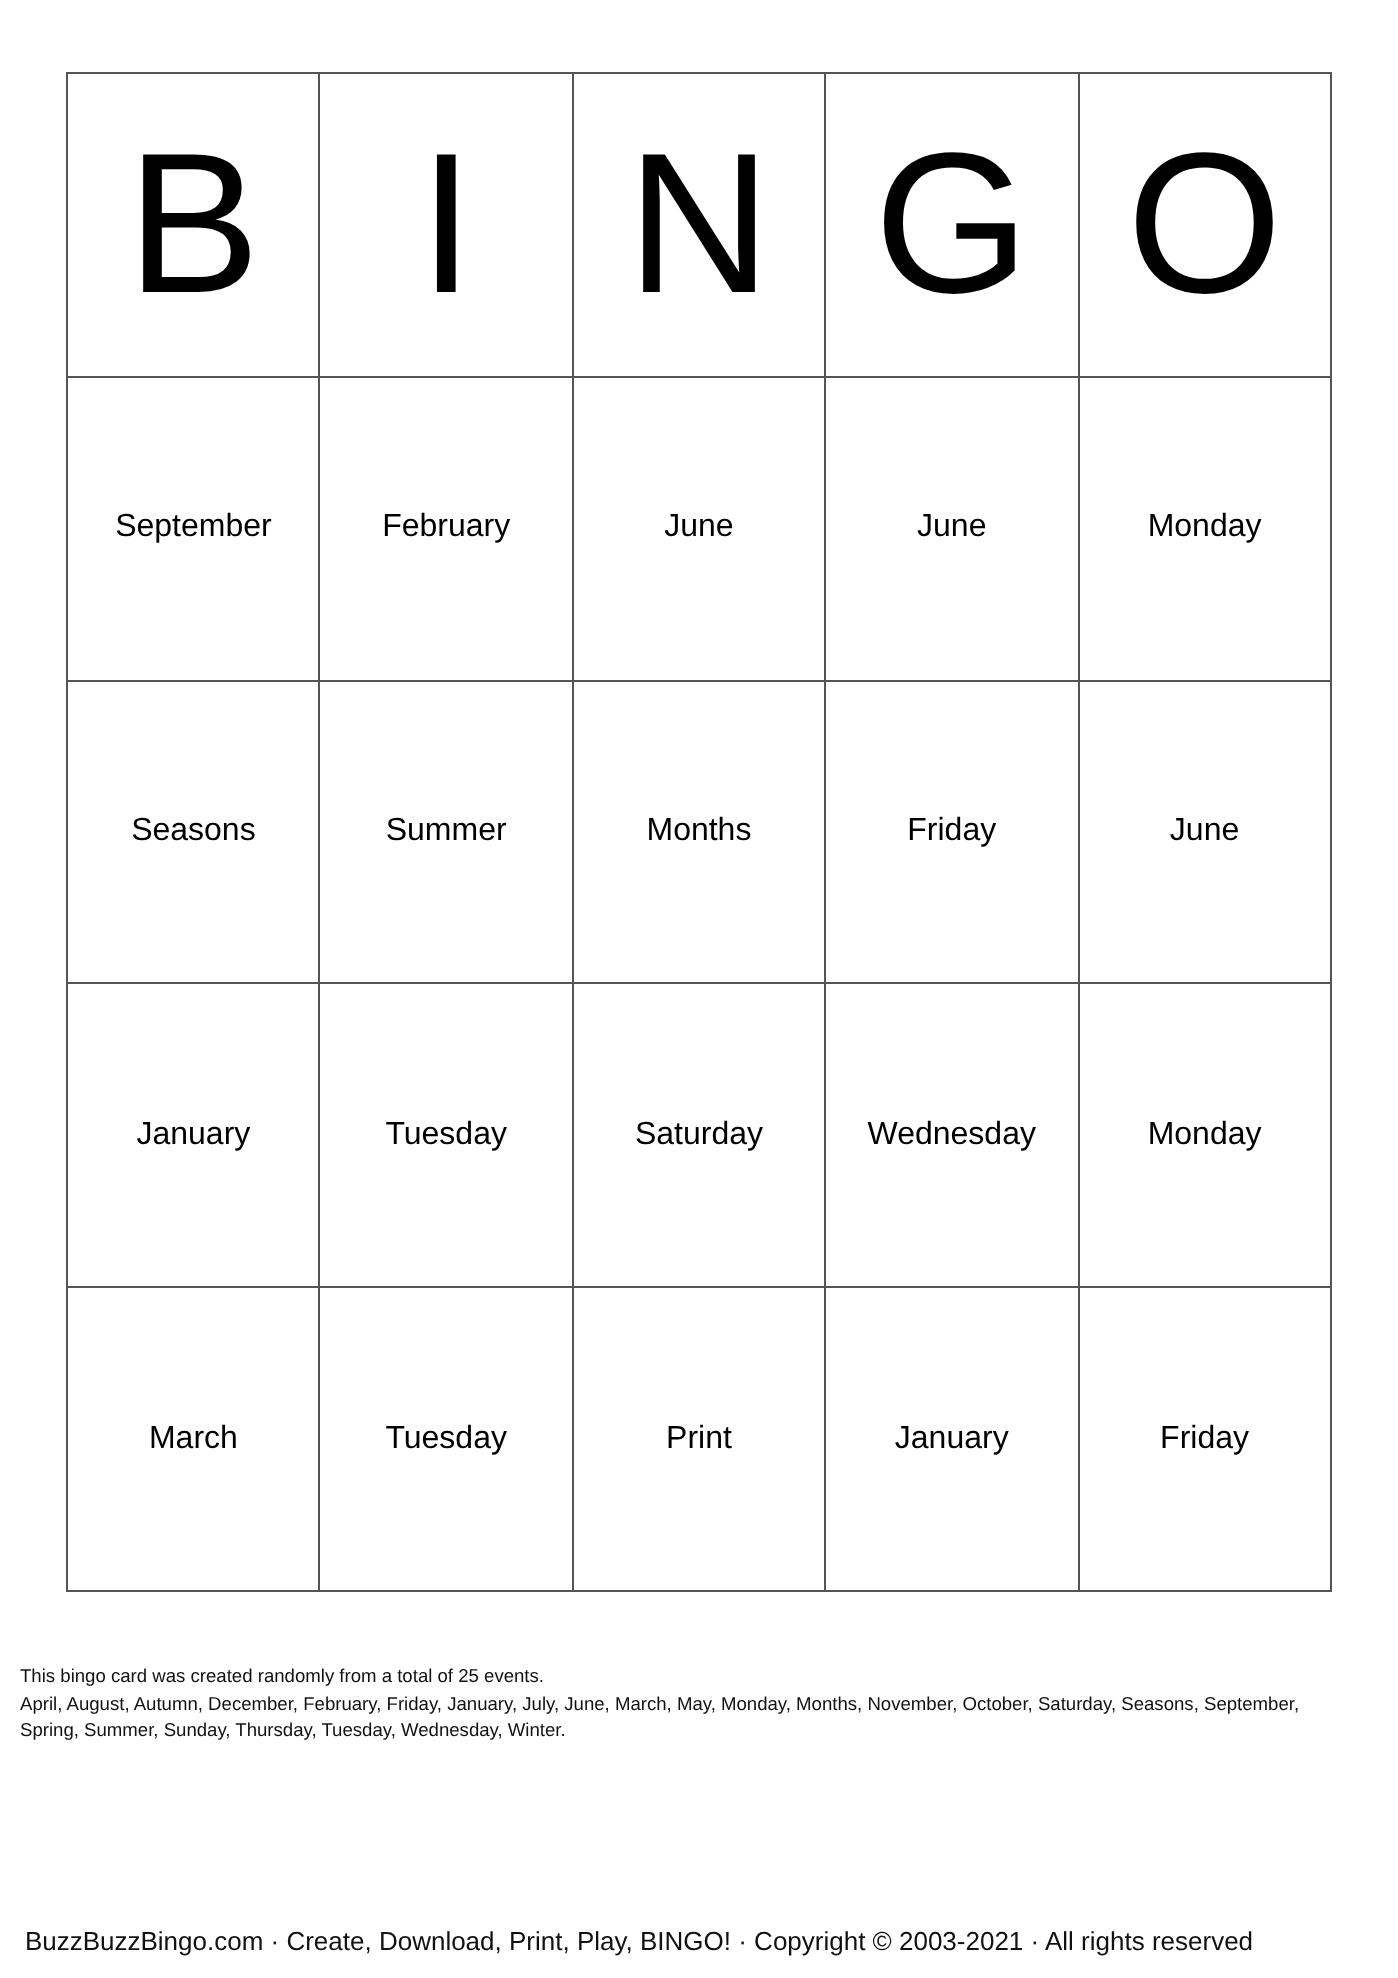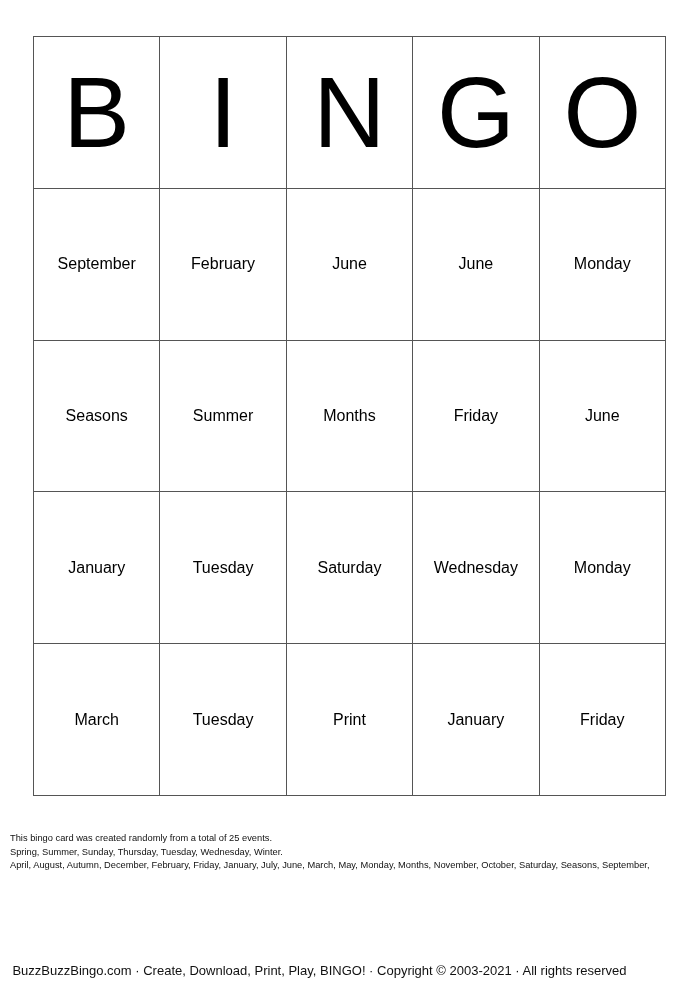--- a/index.html
+++ b/index.html
@@ -49,17 +49,17 @@
     <td><span>Tuesday</span></td>
     <td><span>Print</span></td>
     <td><span>January</span></td>
     <td><span>Friday</span></td>
   </tr>
 </tbody>
   </table>
 
 <div class="info">
   <div>This bingo card was created randomly from a total of 25 events.</div>
+  <div>April, August, Autumn, December, February, Friday, January, July, June, March, May, Monday, Months, November, October, Saturday, Seasons, September,</div>
   <div>Spring, Summer, Sunday, Thursday, Tuesday, Wednesday, Winter.</div>
-  <div>April, August, Autumn, December, February, Friday, January, July, June, March, May, Monday, Months, November, October, Saturday, Seasons, September,</div>
 </div>
 
 <div class="footer">BuzzBuzzBingo.com · Create, Download, Print, Play, BINGO! · Copyright © 2003-2021 · All rights reserved</div>
 
 </body></html>

